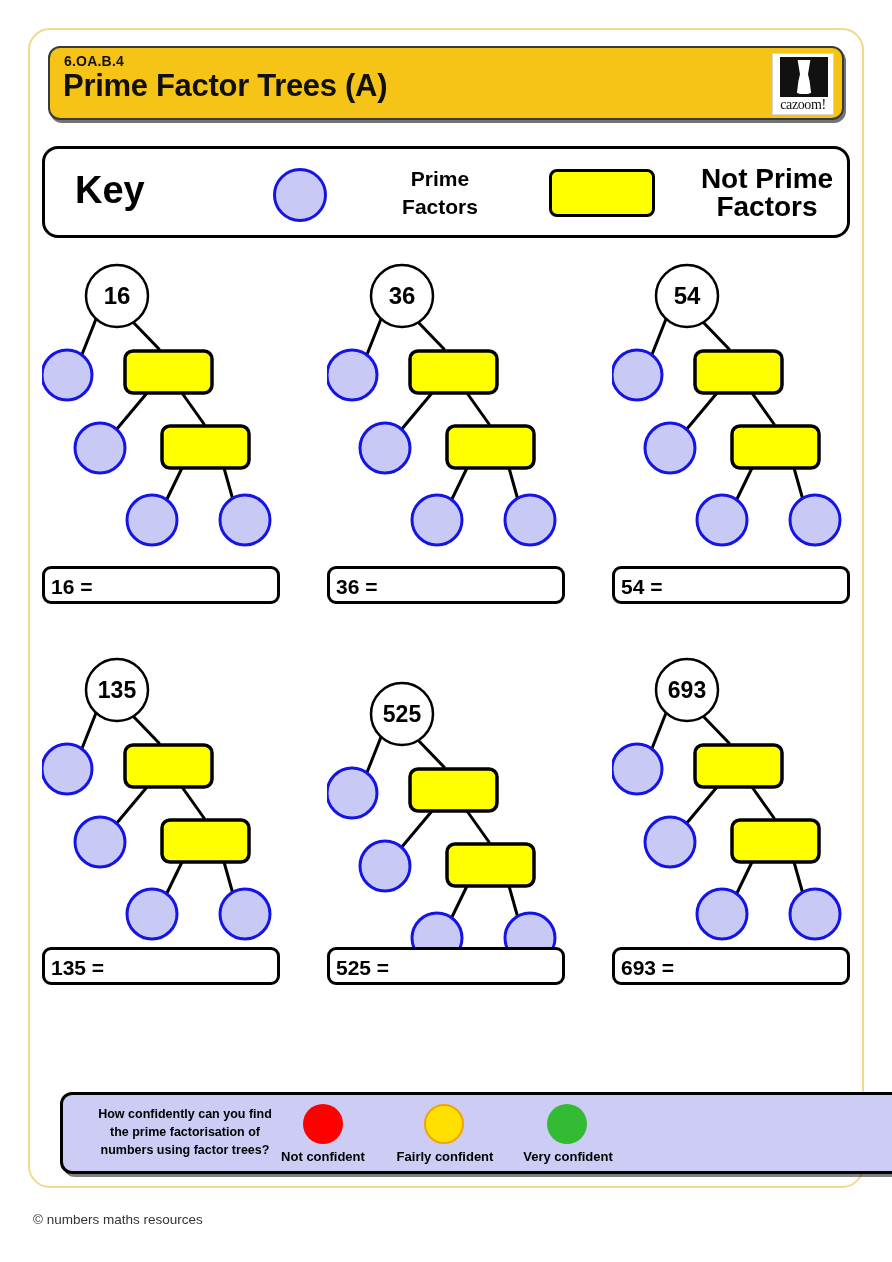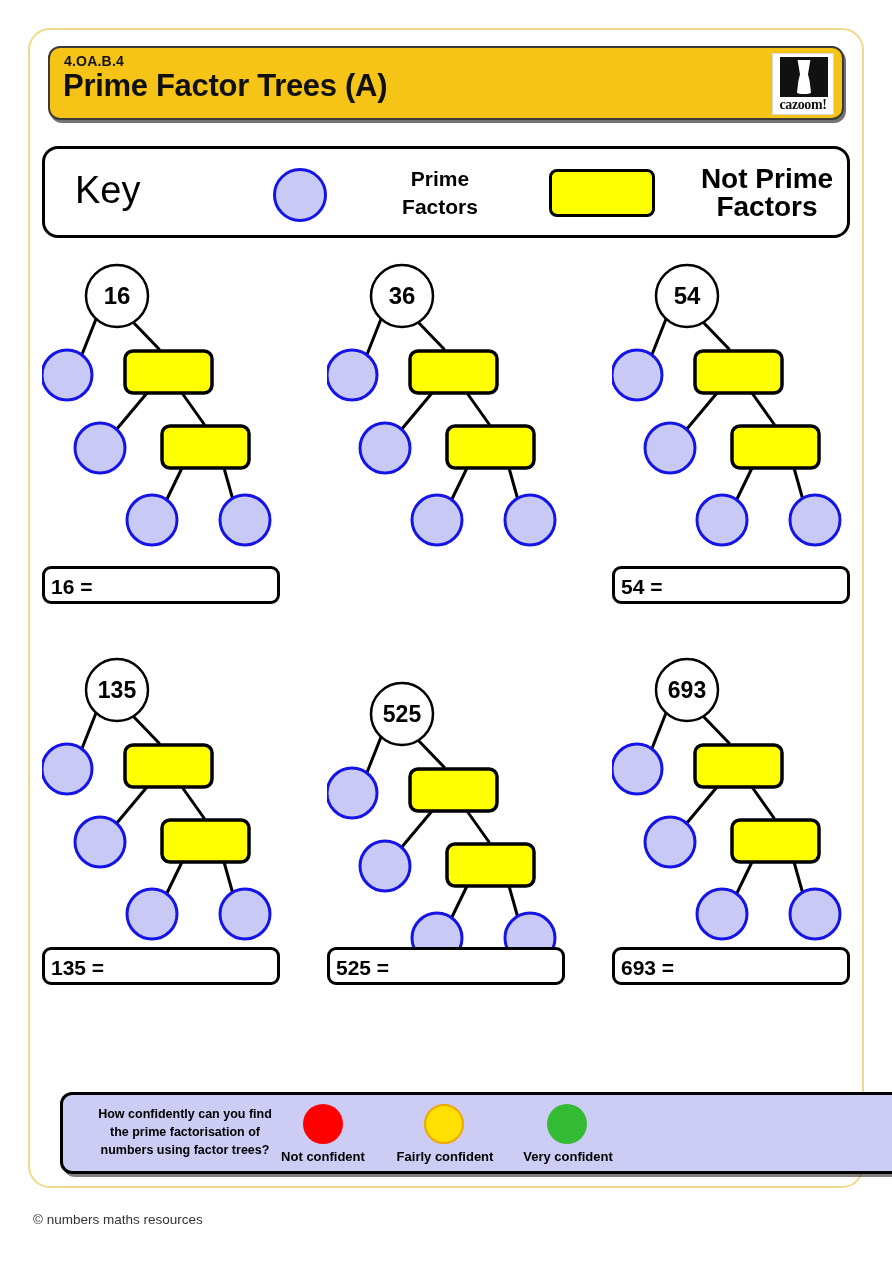--- a/index.html
+++ b/index.html
@@ -90,21 +90,21 @@
     clip-path: polygon(18% 0%, 82% 0%, 70% 42%, 78% 62%, 86% 100%, 14% 100%, 22% 62%, 30% 42%);
   }
   .logo-word {
     position: absolute;
     left: 0;
     top: 43px;
     width: 100%;
     text-align: center;
     font-family: "Liberation Serif", serif;
     font-size: 14px;
-    font-weight: bold;
+    font-weight: normal;
     color: #111;
     letter-spacing: -0.4px;
   }
 
   
   .key-bar {
     position: absolute;
     left: 42px;
     top: 146px;
     width: 808px;
@@ -112,21 +112,21 @@
     background: #ffffff;
     border: 3px solid #000000;
     border-radius: 16px;
     box-sizing: border-box;
   }
   .key-word {
     position: absolute;
     left: 30px;
     top: 20px;
     font-size: 38px;
-    font-weight: normal;
+    font-weight: bold;
     color: #000;
   }
   .key-circle {
     position: absolute;
     left: 228px;
     top: 19px;
     width: 54px;
     height: 54px;
     border-radius: 50%;
     background: #c9c9f5;
@@ -295,21 +295,21 @@
     font-size: 13.5px;
     color: #333;
   }
 </style>
 </head>
 <body>
 
 <div class="page-frame"></div>
 
 <div class="title-banner">
-  <div class="standard-code">4.OA.B.4</div>
+  <div class="standard-code">6.OA.B.4</div>
   <div class="worksheet-title">Prime Factor Trees (A)</div>
   <div class="logo-box">
     <div class="logo-mark">
       <div class="logo-vase"></div>
     </div>
     <div class="logo-word">cazoom!</div>
   </div>
 </div>
 
 <div class="key-bar">
@@ -359,20 +359,23 @@
         <circle cx="75" cy="38" r="31" fill="#ffffff" stroke="#000000" stroke-width="2.5"></circle>
         <text x="75" y="46" text-anchor="middle" class="root-circle-text" font-size="24">36</text>
         <circle cx="25" cy="117" r="25" fill="#c9c9f5" stroke="#1414e6" stroke-width="3"></circle>
         <circle cx="58" cy="190" r="25" fill="#c9c9f5" stroke="#1414e6" stroke-width="3"></circle>
         <circle cx="110" cy="262" r="25" fill="#c9c9f5" stroke="#1414e6" stroke-width="3"></circle>
         <circle cx="203" cy="262" r="25" fill="#c9c9f5" stroke="#1414e6" stroke-width="3"></circle>
         <rect x="83" y="93" width="87" height="42" rx="8" fill="#ffff00" stroke="#000000" stroke-width="3.5"></rect>
         <rect x="120" y="168" width="87" height="42" rx="8" fill="#ffff00" stroke="#000000" stroke-width="3.5"></rect>
       </svg>
     </div>
+    <div class="answer-box" style="left: 327px; top: 566px; pointer-events: auto;">
+      <div class="answer-text">36 =</div>
+    </div>
     <div class="tree-cell" style="left: 612px; top: 258px;">
       <svg class="tree-svg" width="282" height="290" viewBox="0 0 282 290">
         <line x1="54" y1="61" x2="39" y2="99" stroke="#000" stroke-width="3" stroke-linecap="round"></line>
         <line x1="90" y1="63" x2="117" y2="91" stroke="#000" stroke-width="3" stroke-linecap="round"></line>
         <line x1="105" y1="135" x2="74" y2="172" stroke="#000" stroke-width="3" stroke-linecap="round"></line>
         <line x1="140" y1="135" x2="162" y2="166" stroke="#000" stroke-width="3" stroke-linecap="round"></line>
         <line x1="140" y1="210" x2="124" y2="243" stroke="#000" stroke-width="3" stroke-linecap="round"></line>
         <line x1="182" y1="210" x2="191" y2="242" stroke="#000" stroke-width="3" stroke-linecap="round"></line>
         <circle cx="75" cy="38" r="31" fill="#ffffff" stroke="#000000" stroke-width="2.5"></circle>
         <text x="75" y="46" text-anchor="middle" class="root-circle-text" font-size="24">54</text>

